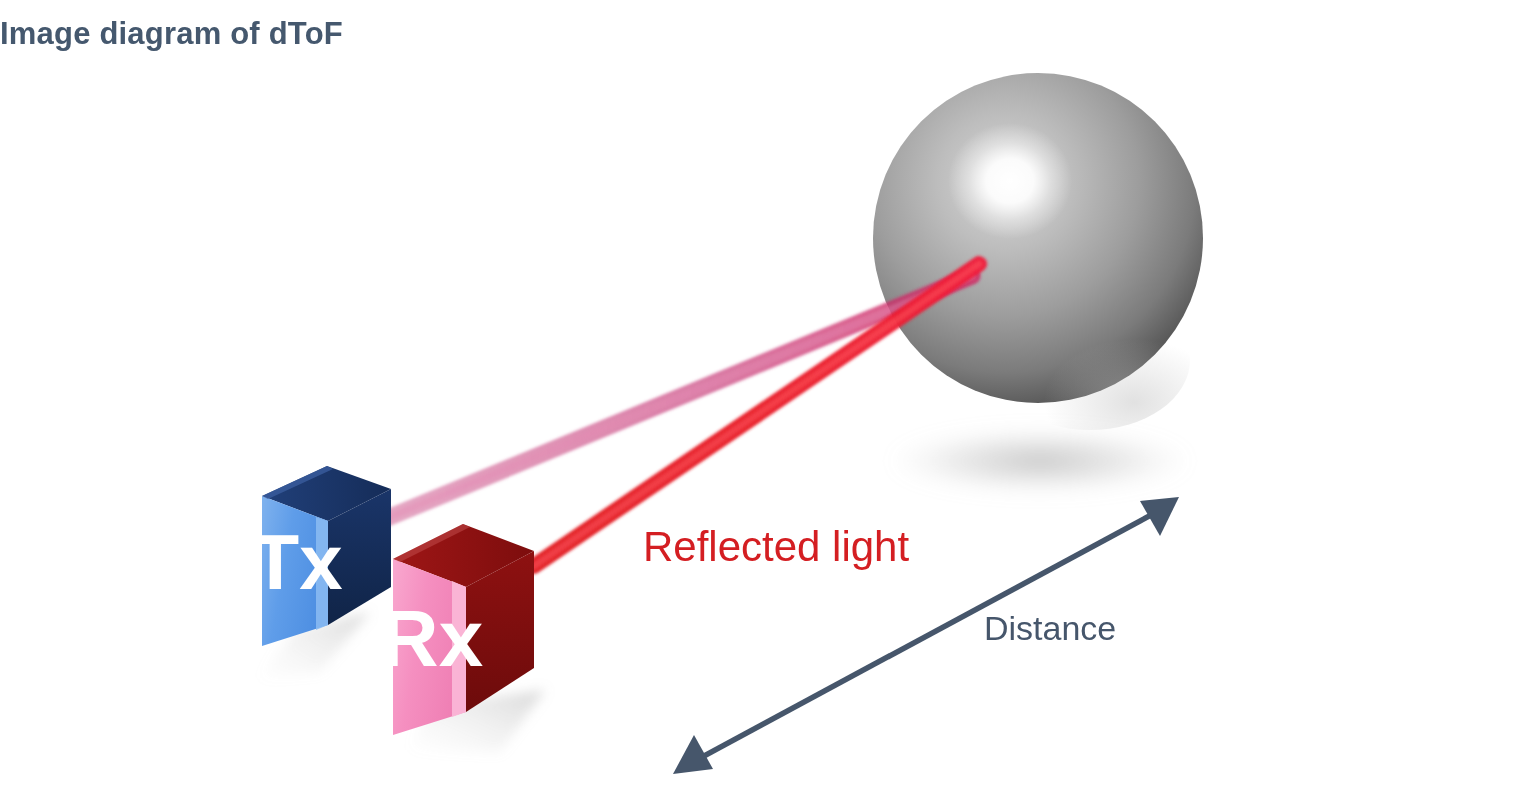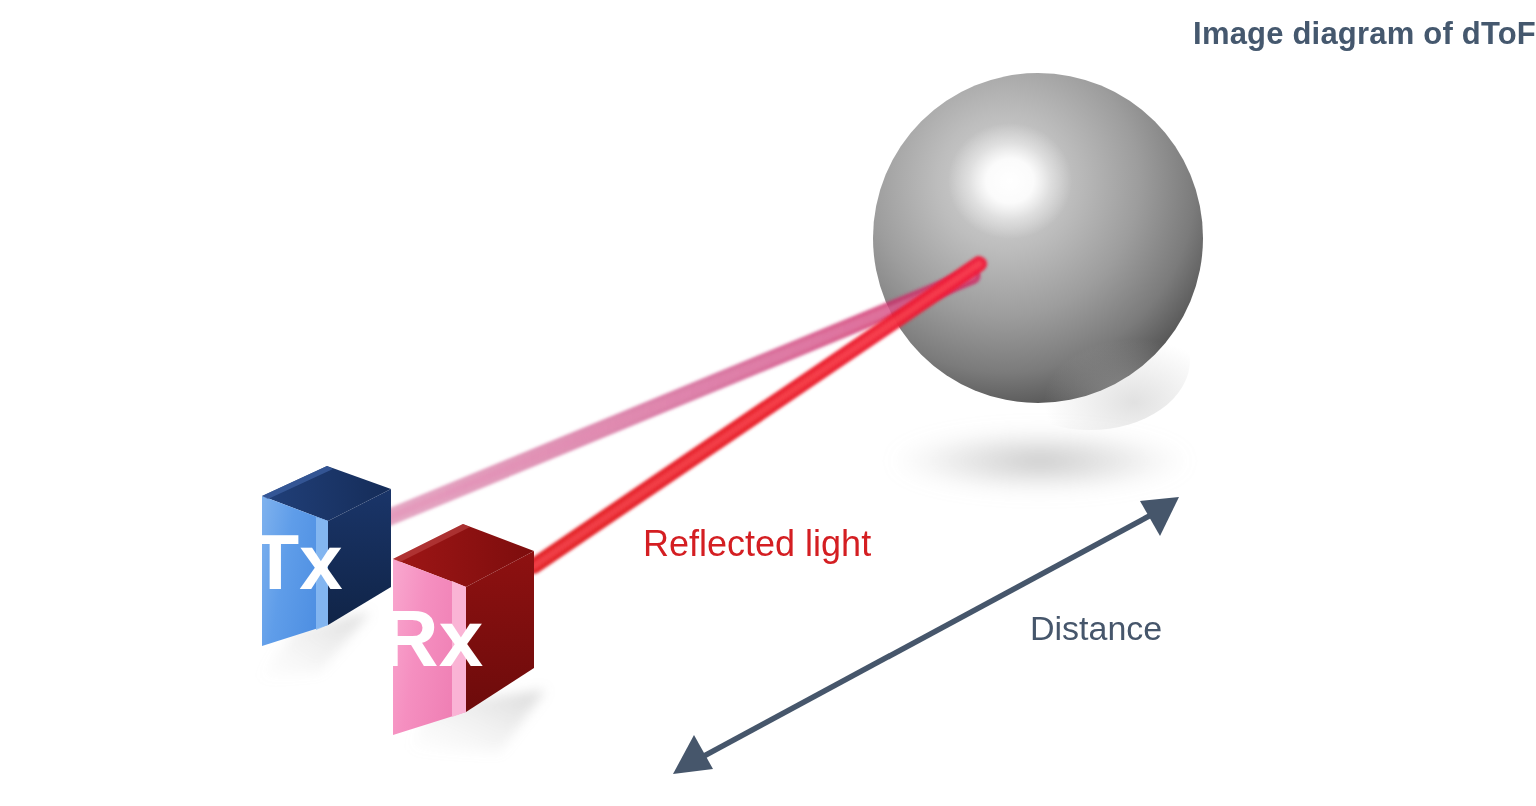--- a/index.html
+++ b/index.html
@@ -26,40 +26,40 @@
   }
   .txt {
     position: absolute;
     white-space: nowrap;
     line-height: 1;
   }
   #title {
     left: 0;
     top: 18px;
     width: 1536px;
-    text-align: right;
+    text-align: left;
     font-size: 31px;
     font-weight: bold;
     color: #45586e;
     letter-spacing: 0.2px;
   }
   #label-illuminated {
     left: 328px;
     top: 354px;
     font-size: 34px;
     color: #c13a68;
   }
   #label-reflected {
     left: 643px;
     top: 526px;
-    font-size: 36px;
+    font-size: 42px;
     color: #d41e22;
   }
   #label-distance {
-    left: 1030px;
+    left: 984px;
     top: 611px;
     font-size: 34px;
     color: #46566b;
   }
 </style>
 </head>
 <body>
 
 <div id="canvas">
 

